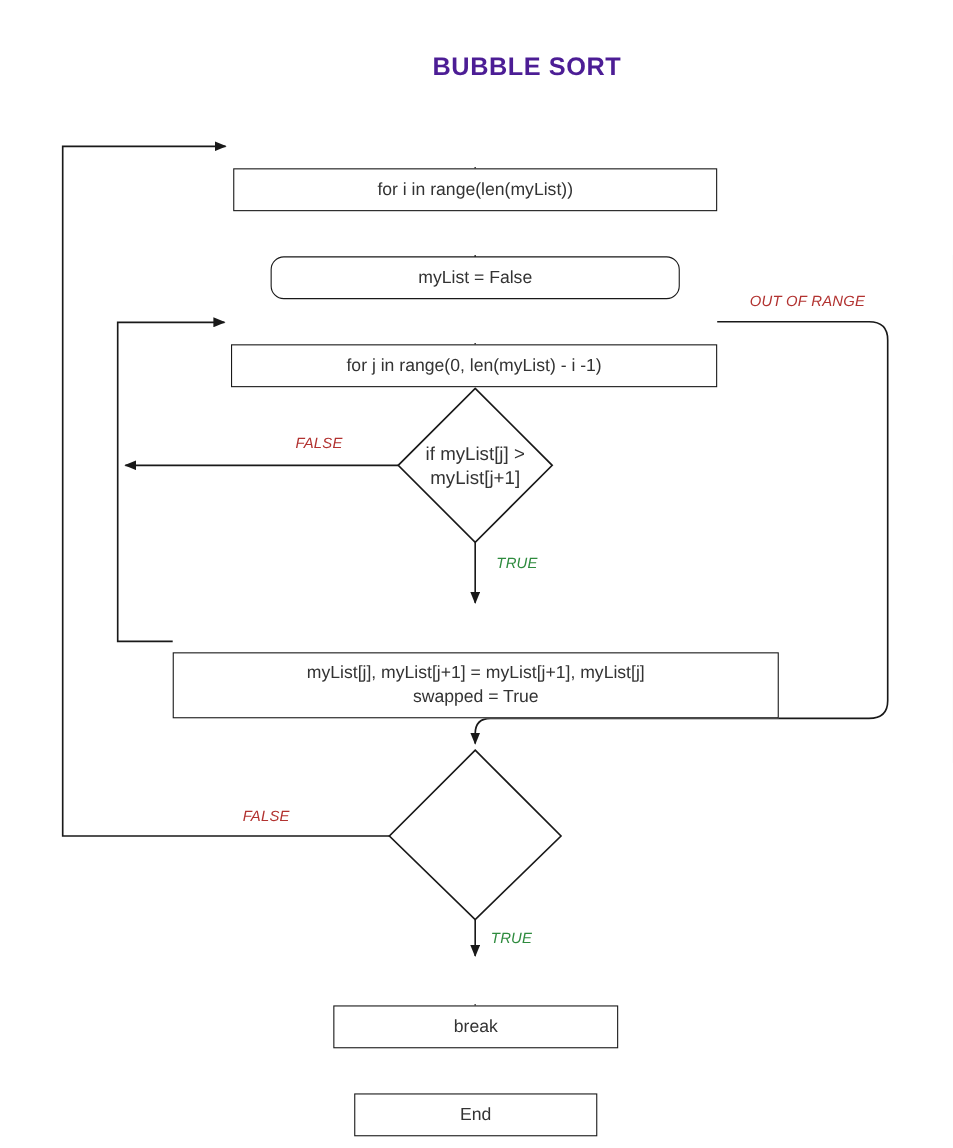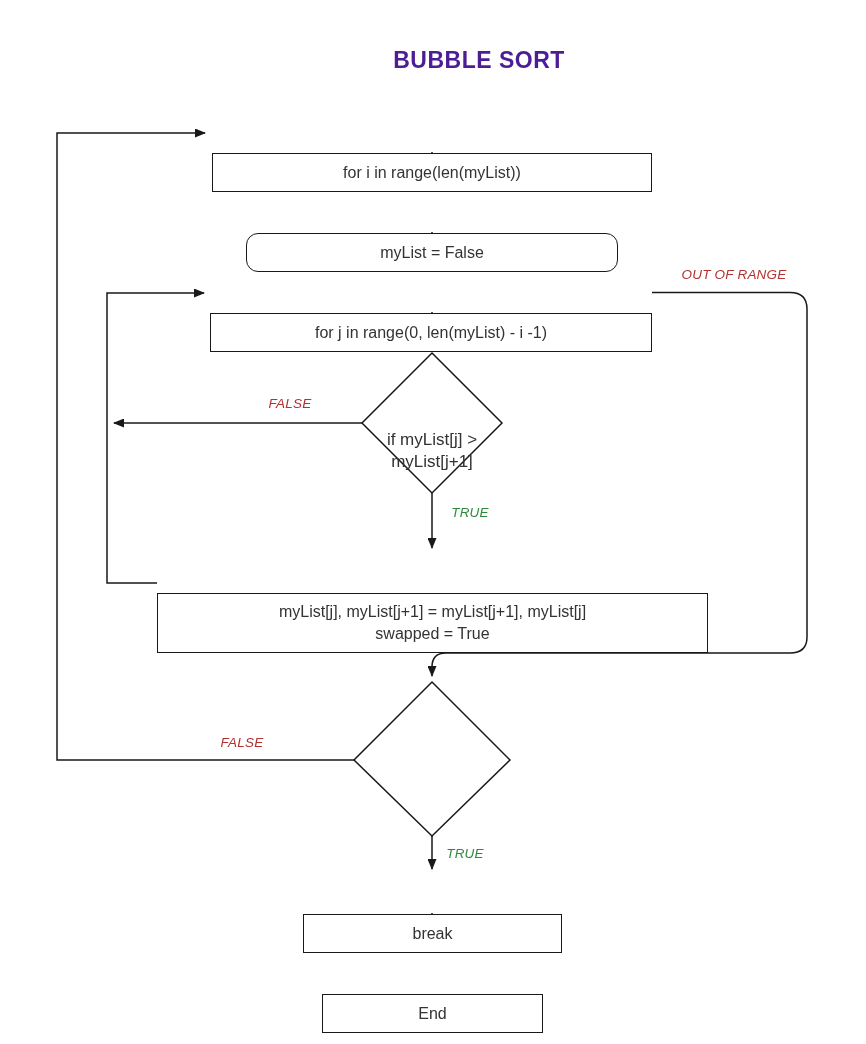--- a/index.html
+++ b/index.html
@@ -84,21 +84,21 @@
   </div>
 
   <div class="node rounded" style="left:246px;top:193px;width:372px;height:39px;">
     <span>myList = False</span>
   </div>
 
   <div class="node" style="left:210px;top:273px;width:442px;height:39px;">
     <span>for j in range(0, len(myList) - i -1)</span>
   </div>
 
-  <div class="diamond-text" style="left:432px;top:424px;margin-top:27px;">
+  <div class="diamond-text" style="left:432px;top:424px;">
     <div>if myList[j] &gt;</div>
     <div>myList[j+1]</div>
   </div>
 
   <div class="node" style="left:157px;top:553px;width:551px;height:60px;">
     <div>myList[j], myList[j+1] = myList[j+1], myList[j]</div>
     <div>swapped = True</div>
   </div>
 
 

